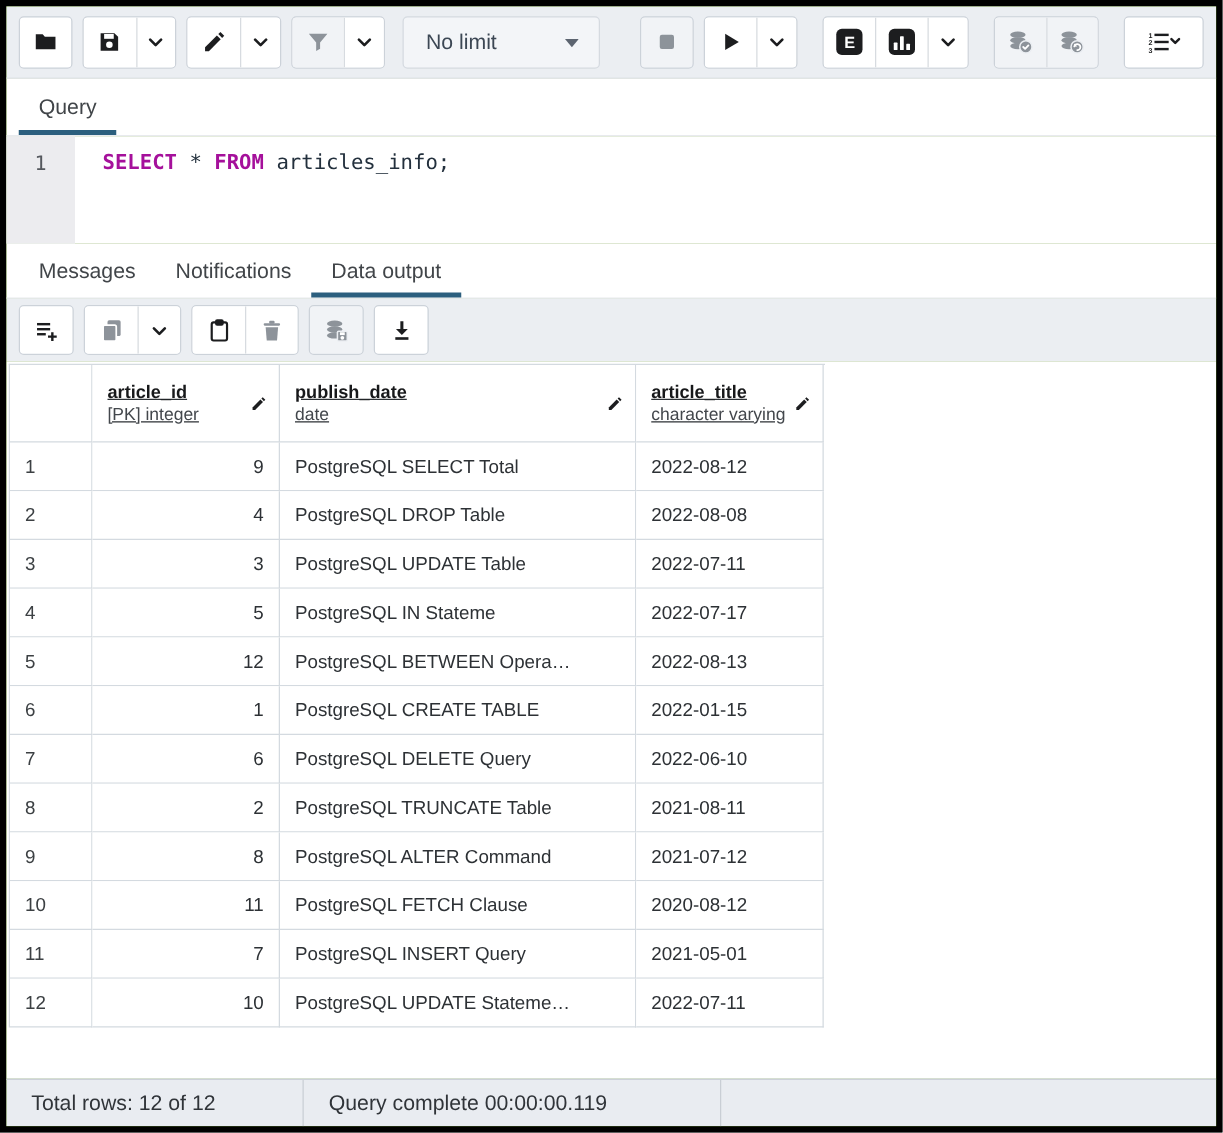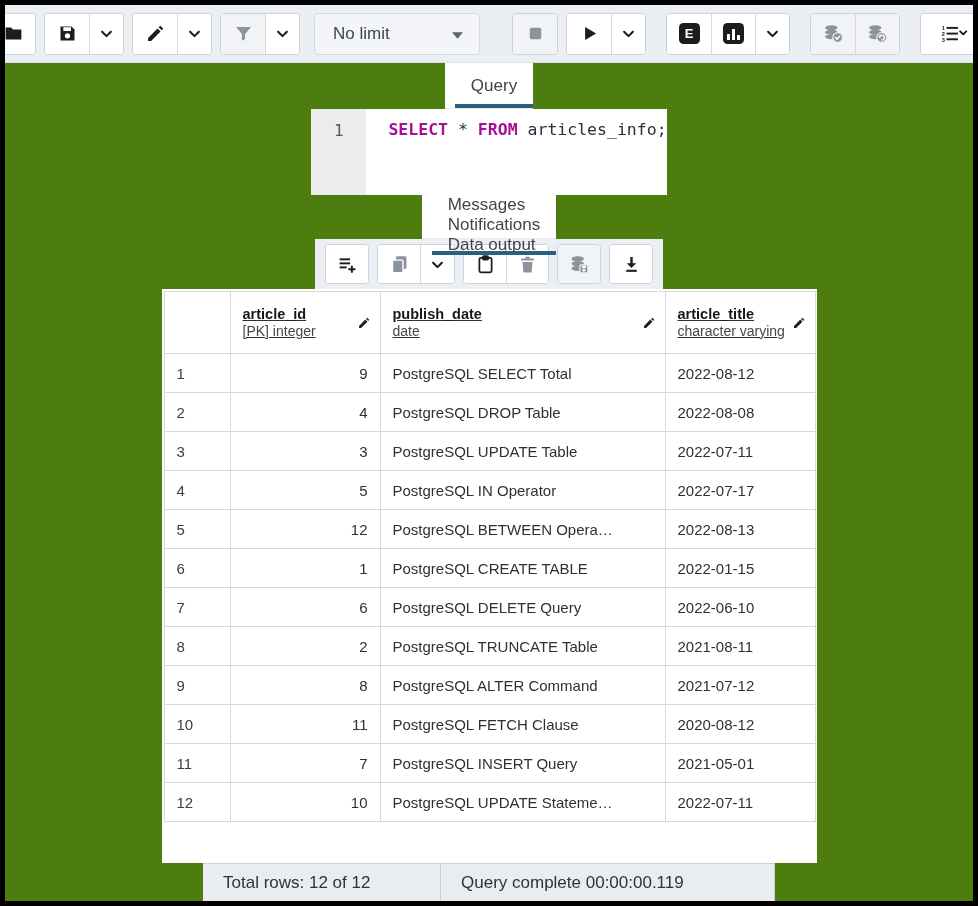--- a/index.html
+++ b/index.html
@@ -11,21 +11,20 @@
   .frame {
     width: 978px; height: 906px;
     background: #000;
     padding: 5px;
   }
   .app {
     width: 100%; height: 100%;
     background: #4d7c0f;
     display: flex; flex-direction: column;
     overflow: hidden;
-    align-items: center;
   }
 
   
   .toolbar {
     background: #ebeef2;
     display: flex; align-items: center;
     gap: 8px;
     padding: 0 10px;
     flex: 0 0 auto;
     border-bottom: 1px solid #dde1e6;
@@ -83,21 +82,21 @@
 
   
   .tabbar {
     display: flex; align-items: stretch;
     background: #fff;
     padding-left: 10px;
     flex: 0 0 auto;
     border-bottom: 1px solid #e8eaee;
   }
   .editor-tabs { height: 46px; gap: 32px; }
-  .result-tabs { height: 44px; flex-direction: column; }
+  .result-tabs { height: 44px; }
   .tab {
     display: flex; align-items: center;
     padding: 0 16px;
     font-size: 17px; color: #414549;
     position: relative; cursor: pointer;
   }
   .tab.active::after {
     content: ""; position: absolute; left: 0; right: 0; bottom: 0;
     height: 4px; background: #2c5f7e;
   }
@@ -493,21 +492,21 @@
             </div>
             <div class="tr">
               <div class="td rownum">3</div>
               <div class="td num">3</div>
               <div class="td ">PostgreSQL UPDATE Table</div>
               <div class="td ">2022-07-11</div>
             </div>
             <div class="tr">
               <div class="td rownum">4</div>
               <div class="td num">5</div>
-              <div class="td ">PostgreSQL IN Operator</div>
+              <div class="td ">PostgreSQL IN Stateme</div>
               <div class="td ">2022-07-17</div>
             </div>
             <div class="tr">
               <div class="td rownum">5</div>
               <div class="td num">12</div>
               <div class="td ">PostgreSQL BETWEEN Opera…</div>
               <div class="td ">2022-08-13</div>
             </div>
             <div class="tr">
               <div class="td rownum">6</div>

